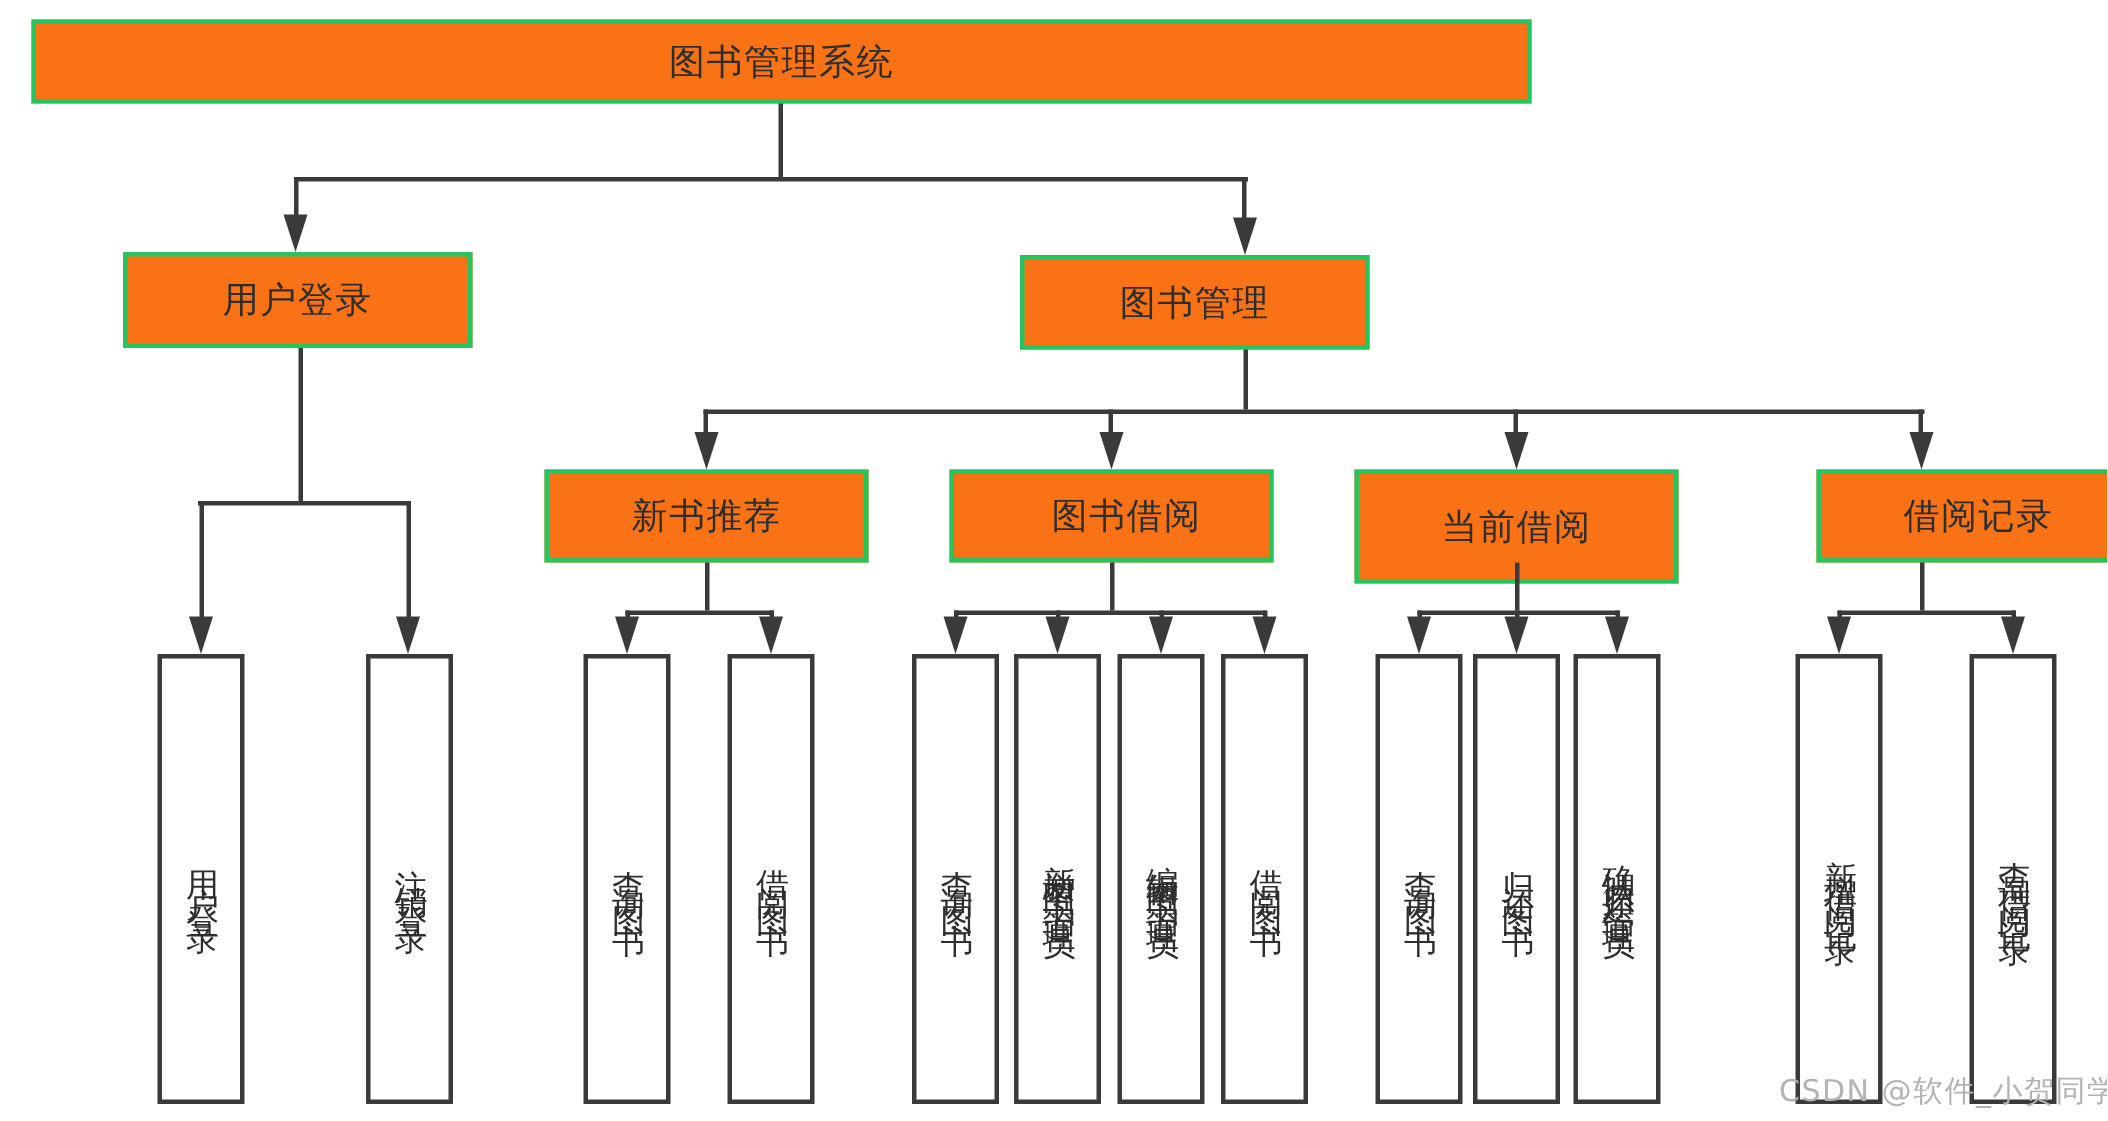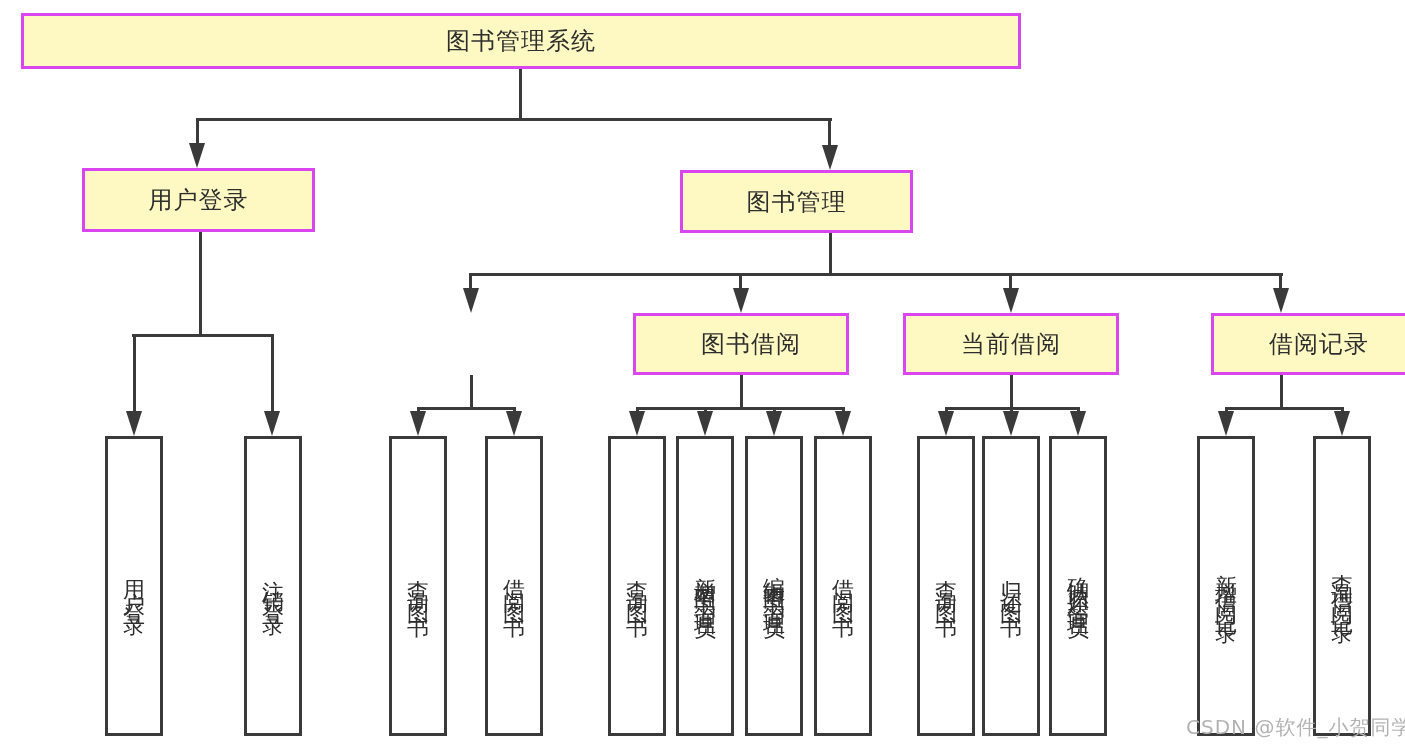--- a/index.html
+++ b/index.html
@@ -2,21 +2,21 @@
 <html><head>
 <meta charset="utf-8">
 <style>
   html,body{margin:0;padding:0;background:#ffffff;}
   #stage{
     position:relative;width:1405px;height:747px;background:#ffffff;overflow:hidden;
     font-family:"DejaVu Sans","Liberation Sans",sans-serif;color:#2e2e2e;
   }
   
   .hbox{
-    position:absolute;box-sizing:border-box;border:3px solid #d946ef;background:#fef9c3;
+    position:absolute;box-sizing:border-box;border:3px solid #22c55e;background:#f97316;
     display:flex;align-items:center;justify-content:center;
     font-size:24px;letter-spacing:1px;color:#2e2e2e;
   }
   .leaf{
     position:absolute;box-sizing:border-box;border:3px solid #3a3a3a;background:#ffffff;
     top:436px;width:58px;height:300px;
     display:flex;align-items:center;justify-content:center;
   }
   .vtext{
     writing-mode:vertical-rl;text-orientation:mixed;
@@ -72,24 +72,27 @@
   <div class="hline" style="left:469px;top:273px;width:814px;"></div>
   <div class="vline" style="left:469px;top:273px;height:17px;"></div>
   <div class="arr" style="left:463px;top:288px;"></div>
   <div class="vline" style="left:739px;top:273px;height:17px;"></div>
   <div class="arr" style="left:733px;top:288px;"></div>
   <div class="vline" style="left:1009px;top:273px;height:17px;"></div>
   <div class="arr" style="left:1003px;top:288px;"></div>
   <div class="vline" style="left:1279px;top:273px;height:17px;"></div>
   <div class="arr" style="left:1273px;top:288px;"></div>
 
+  <div class="hbox" style="left:363px;top:313px;width:216px;height:62px;">
+    <span>新书推荐</span>
+  </div>
   <div class="hbox" style="left:633px;top:313px;width:216px;height:62px;padding-left:20px;">
     <span>图书借阅</span>
   </div>
-  <div class="hbox" style="left:903px;top:313px;width:216px;height:62px;">
+  <div class="hbox" style="left:903px;top:313px;width:216px;height:76px;">
     <span>当前借阅</span>
   </div>
   <div class="hbox" style="left:1211px;top:313px;width:216px;height:62px;">
     <span>借阅记录</span>
   </div>
 
   <div class="vline" style="left:470px;top:375px;height:32px;"></div>
   <div class="hline" style="left:417px;top:407px;width:99px;"></div>
   <div class="vline" style="left:417px;top:407px;height:7px;"></div>
   <div class="arr" style="left:410px;top:411px;"></div>

